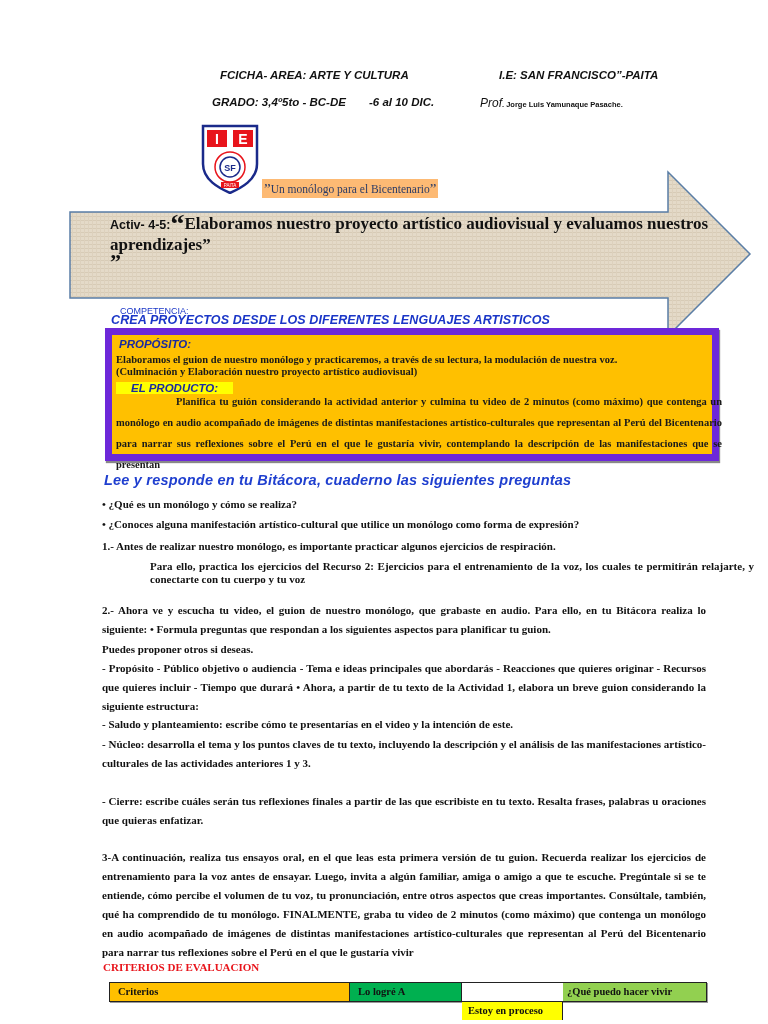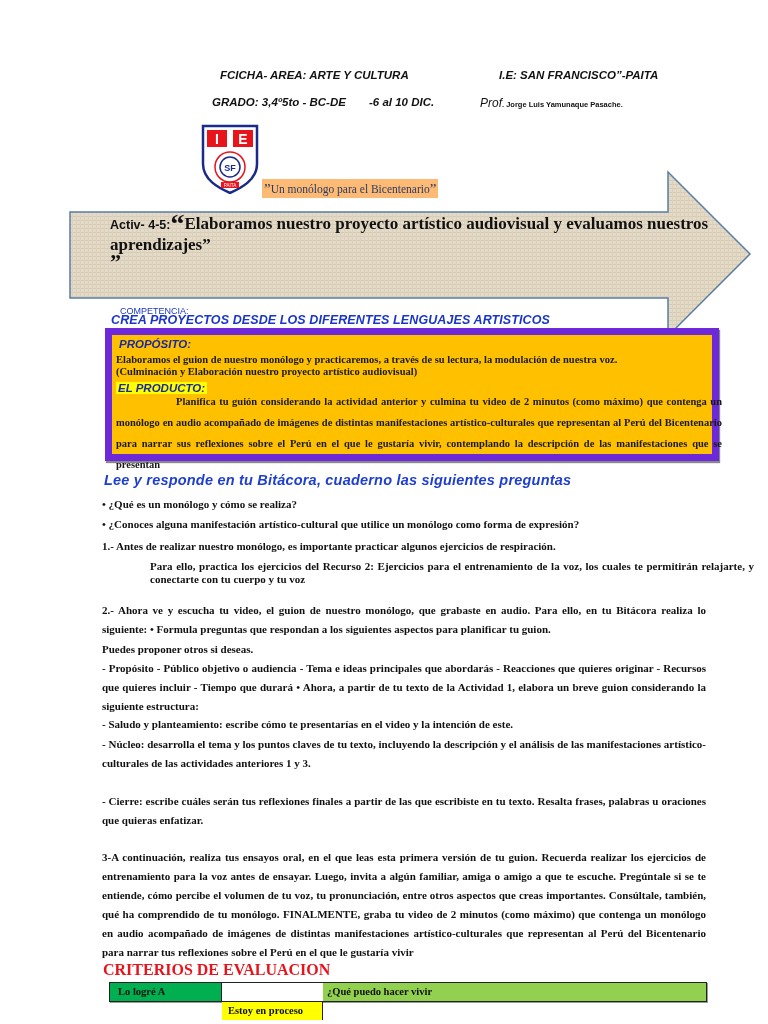--- a/index.html
+++ b/index.html
@@ -23,27 +23,27 @@
   
   .comp-small { left:120px; top:306px; font-family:"Liberation Sans", sans-serif; font-size:9px; color:#1a36c7; }
   .comp-big { left:111px; top:313px; font-family:"Liberation Sans", sans-serif; font-style:italic; font-weight:bold;
               font-size:12.5px; color:#1a36c7; white-space:nowrap; letter-spacing:0.1px; }
   
   .ybox { left:105px; top:328px; width:614px; height:133px; background:#ffc000; border:7px solid #6d28d9;
           box-shadow:1px 2px 1px #888; box-sizing:border-box; }
   .ylabel { font-family:"Liberation Sans", sans-serif; font-style:italic; font-weight:bold; font-size:11.5px; color:#1a2aa0; }
   .ytext { font-weight:bold; font-size:10.5px; line-height:12px; color:#1a1a1a; }
   .ytext2 { font-weight:bold; font-size:10.5px; line-height:21px; color:#1a1a1a; text-align:justify; }
-  .prod-label { background:#ffff00; color:#1a2aa0; padding:0 2px; }
+  .prod-label { background:#ffff00; color:#1a2aa0; padding:0 15px; }
   
   .lead { left:104px; top:472px; font-family:"Liberation Sans", sans-serif; font-style:italic; font-weight:bold;
           font-size:14.5px; color:#1f3fcf; white-space:nowrap; letter-spacing:0.2px; }
   .para { left:102px; width:604px; font-weight:bold; font-size:11px; line-height:19px; color:#111; text-align:justify; }
   .tight { line-height:12.5px;margin-left:48px; }
-  .crit-title { left:103px; top:961px; font-weight:bold; font-size:16px; color:#e8141b; white-space:nowrap; }
+  .crit-title { left:103px; top:961px; font-weight:bold; font-size:11px; color:#e8141b; white-space:nowrap; }
   
   .ctable { left:109px; top:982px; width:598px; height:20px; display:flex; border:1px solid #222; box-sizing:border-box;
             box-shadow:1px 1px 0 #999; }
   .ctable div { height:100%; box-sizing:border-box; border-right:1px solid #222; font-weight:bold; font-size:10.5px;
                 line-height:17px; padding-left:8px; white-space:nowrap; overflow:hidden; }
   .ctable div:last-child { border-right:none; }
 </style>
 </head>
 <body>
 
@@ -109,16 +109,17 @@
 <div class="abs para" style="top:601px;">2.- Ahora ve y escucha tu video, el guion de nuestro monólogo, que grabaste en audio. Para ello, en tu Bitácora realiza lo siguiente: • Formula preguntas que respondan a los siguientes aspectos para planificar tu guion.</div>
 <div class="abs para" style="top:640px;">Puedes proponer otros si deseas.</div>
 <div class="abs para" style="top:659px;"> - Propósito - Público objetivo o audiencia - Tema e ideas principales que abordarás - Reacciones que quieres originar - Recursos que quieres incluir - Tiempo que durará • Ahora, a partir de tu texto de la Actividad 1, elabora un breve guion considerando la siguiente estructura:</div>
 <div class="abs para" style="top:715px;"> - Saludo y planteamiento: escribe cómo te presentarías en el video y la intención de este.</div>
 <div class="abs para" style="top:735px;">- Núcleo: desarrolla el tema y los puntos claves de tu texto, incluyendo la descripción y el análisis de las manifestaciones artístico-culturales de las actividades anteriores 1 y 3.</div>
 <div class="abs para" style="top:792px;">- Cierre: escribe cuáles serán tus reflexiones finales a partir de las que escribiste en tu texto. Resalta frases, palabras u oraciones que quieras enfatizar.</div>
 <div class="abs para" style="top:848px;">3-A continuación, realiza tus ensayos oral, en el que leas esta primera versión de tu guion. Recuerda realizar los ejercicios de entrenamiento para la voz antes de ensayar. Luego, invita a algún familiar, amiga o amigo a que te escuche. Pregúntale si se te entiende, cómo percibe el volumen de tu voz, tu pronunciación, entre otros aspectos que creas importantes. Consúltale, también, qué ha comprendido de tu monólogo. FINALMENTE, graba tu video de 2 minutos (como máximo) que contenga un monólogo en audio acompañado de imágenes de distintas manifestaciones artístico-culturales que representan al Perú del Bicentenario para narrar tus reflexiones sobre el Perú en el que le gustaría vivir</div>
 
 <div class="abs crit-title">CRITERIOS DE EVALUACION</div>
 <div class="abs ctable">
+  <div style="width:240px; background:#ffc000;">Criterios</div>
   <div style="width:112px; background:#00b050;">Lo logré A</div>
   <div style="width:101px; background:#ffff00; padding-left:6px;margin-top:19px;">Estoy en proceso</div>
   <div style="flex:1; background:#92d050; padding-left:4px;">¿Qué   puedo   hacer   vivir</div>
 </div>
 
 </body></html>

